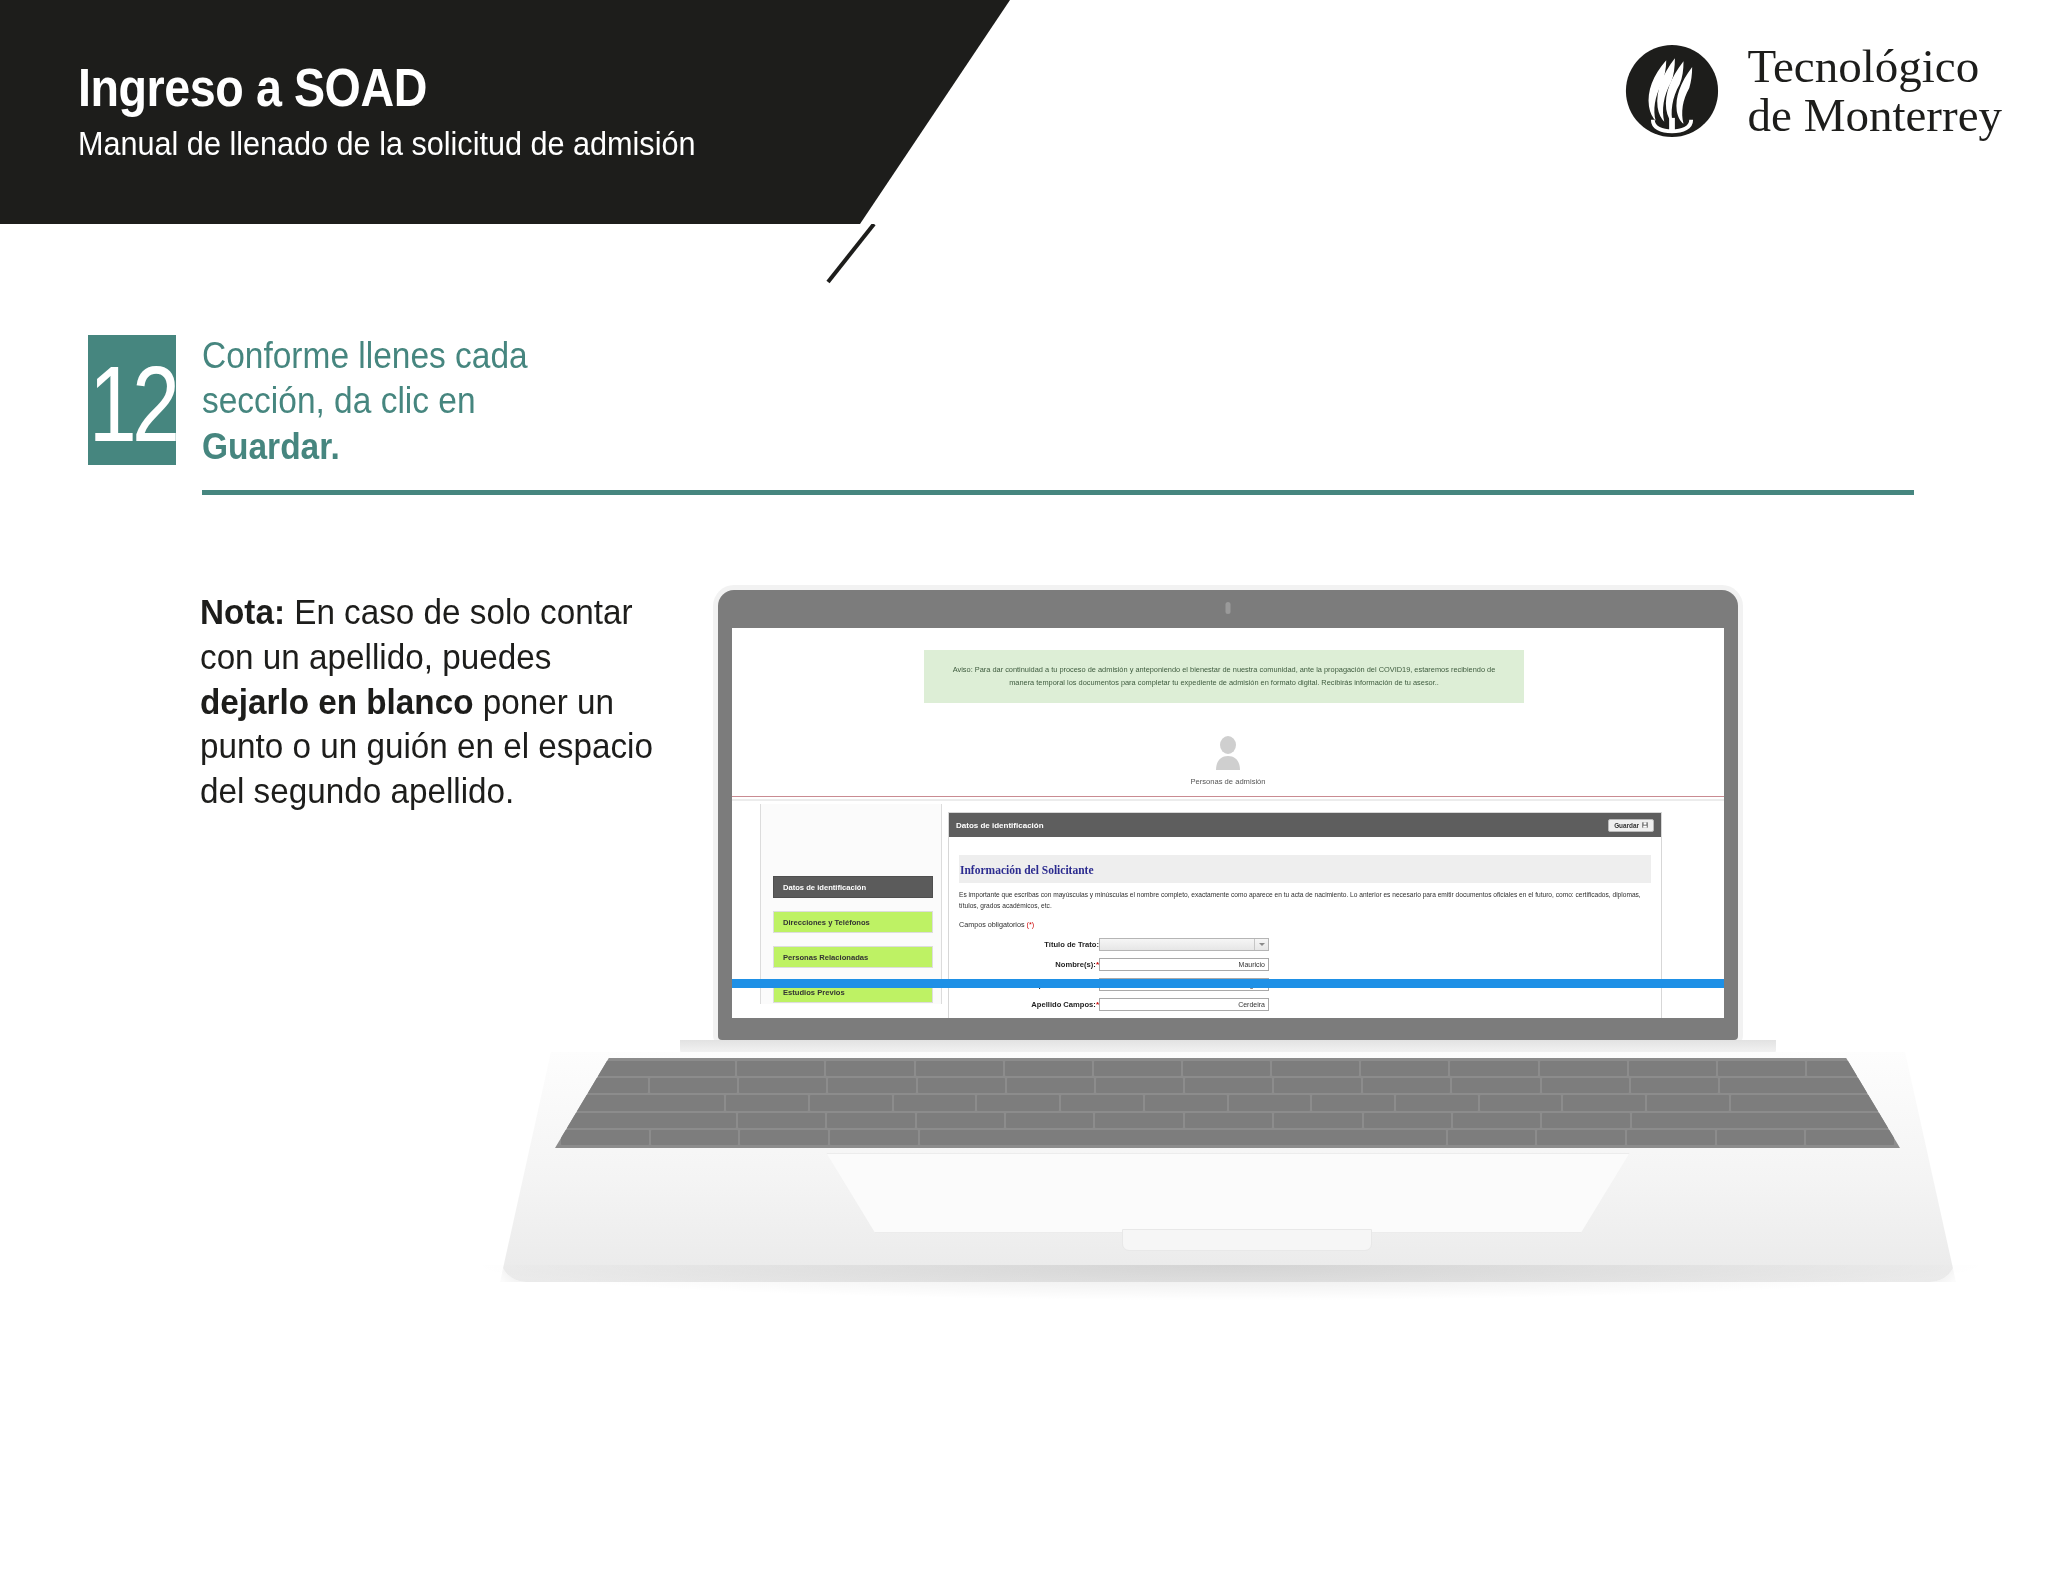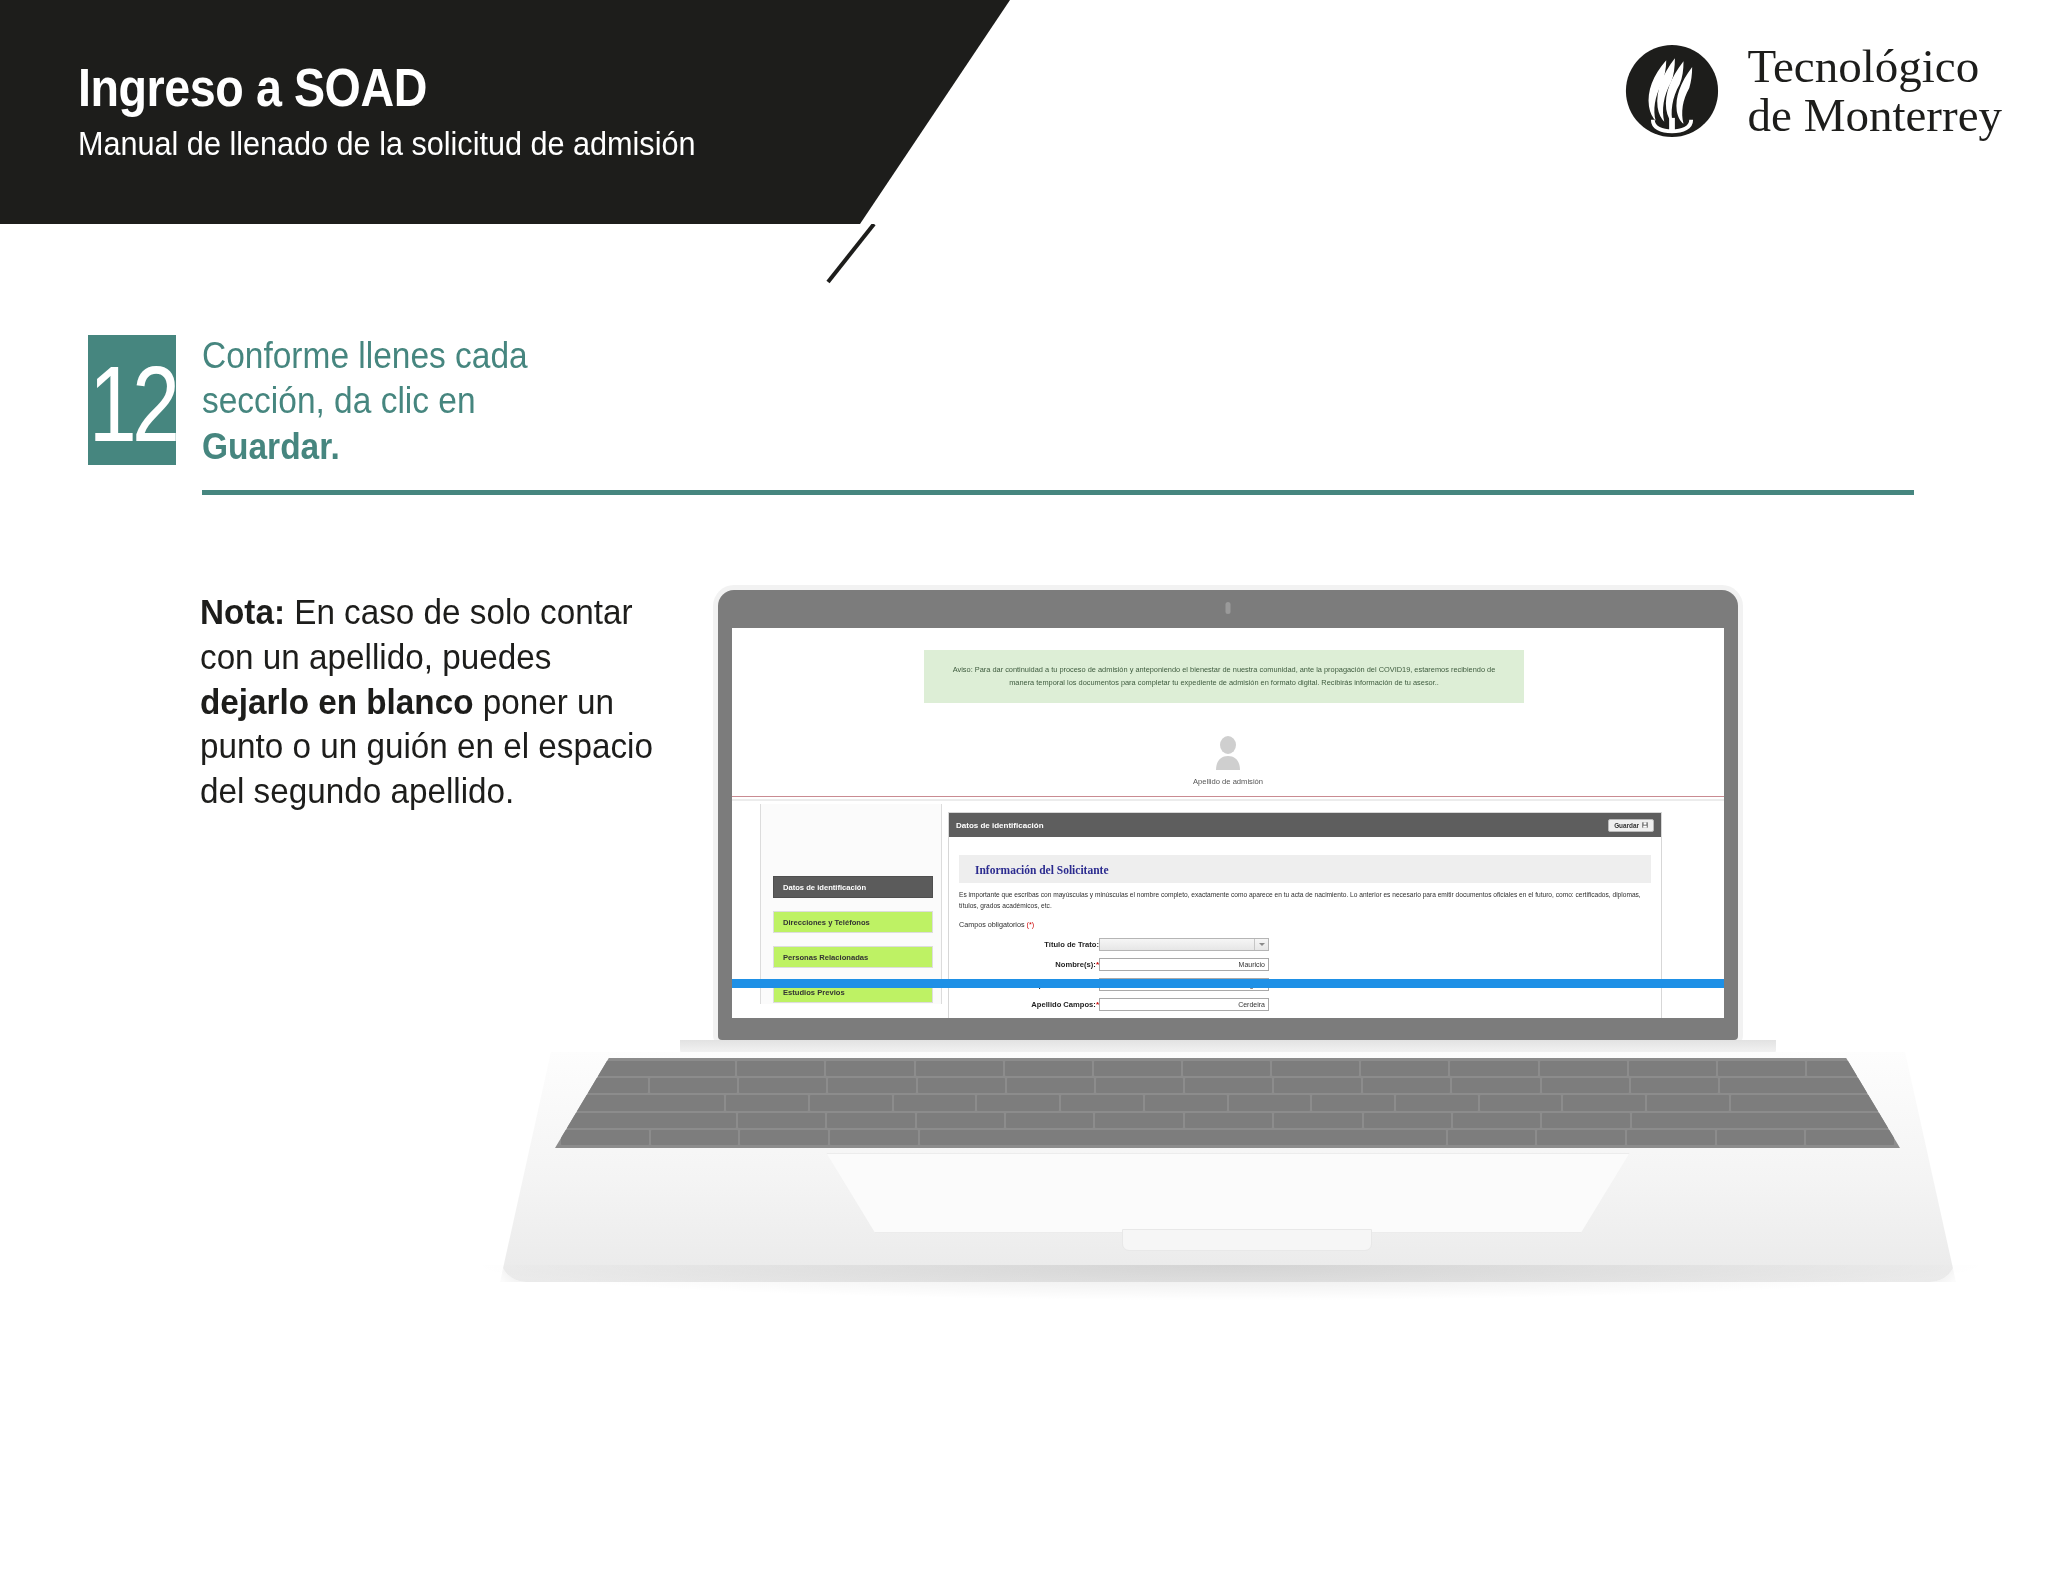--- a/index.html
+++ b/index.html
@@ -184,21 +184,21 @@
   }
   .btn-guardar {
     background: #efefef; border: 1px solid #b9b9b9; border-radius: 2px;
     color: #333; font-size: 6.4px; padding: 2px 5px;
     display: flex; align-items: center; gap: 3px;
   }
   .save-glyph { width: 6px; height: 6px; display:inline-block; }
 
   .panel-title-bar {
     margin: 18px 10px 0 10px;
-    background: #eeeeee; padding: 5px 16px;
+    background: #eeeeee; padding: 5px 1px;
   }
   .panel-title-bar .t {
     color: #2b2b8f; font-size: 11.5px; font-weight: bold;
     font-family: "Liberation Serif", serif;
   }
   .panel-desc {
     margin: 7px 10px 0 10px;
     font-size: 6.6px; line-height: 1.6; color: #2f2f2f;
   }
   .panel-req {
@@ -352,21 +352,21 @@
           <b>Aviso:</b><span> Para dar continuidad a tu proceso de admisión y anteponiendo el bienestar de nuestra comunidad, ante la propagación del COVID19, estaremos recibiendo de manera temporal los documentos para completar tu expediente de admisión en formato digital. Recibirás información de tu asesor..</span>
         </div>
 
         <div class="user-block">
           <span class="user-avatar">
             <svg viewBox="0 0 30 34" width="30" height="34">
               <ellipse cx="15" cy="9" rx="8" ry="9" fill="#cfcfcf"></ellipse>
               <path d="M15 20 C7 20 3 26 3 34 L27 34 C27 26 23 20 15 20 Z" fill="#cfcfcf"></path>
             </svg>
           </span>
-          <span class="user-caption">Apellido de admisión</span>
+          <span class="user-caption">Personas de admisión</span>
         </div>
         <div class="rule-red"></div>
         <div class="rule-red2"></div>
 
         <div class="body-area">
 
           <div class="side-col">
             <div class="side-item active" style="top:72px">
               <span>Datos de identificación</span>
             </div>

